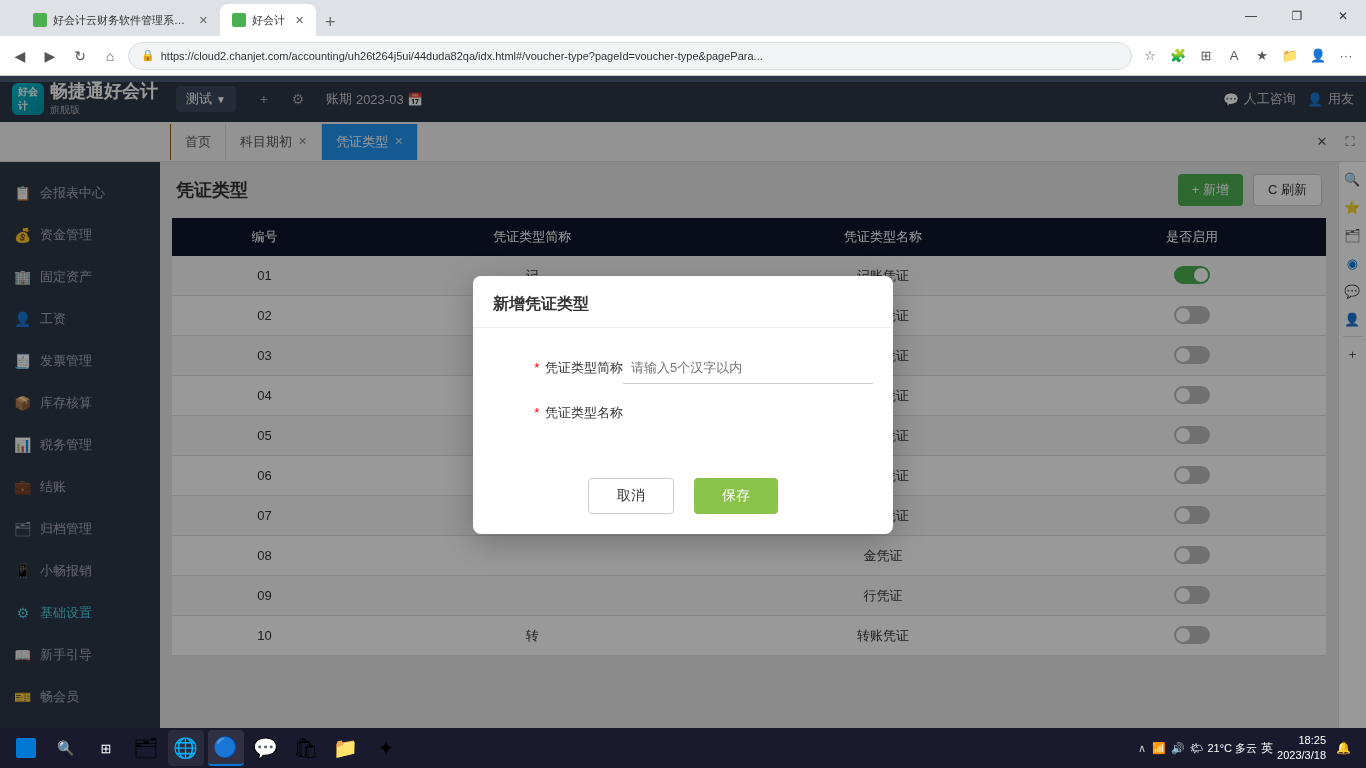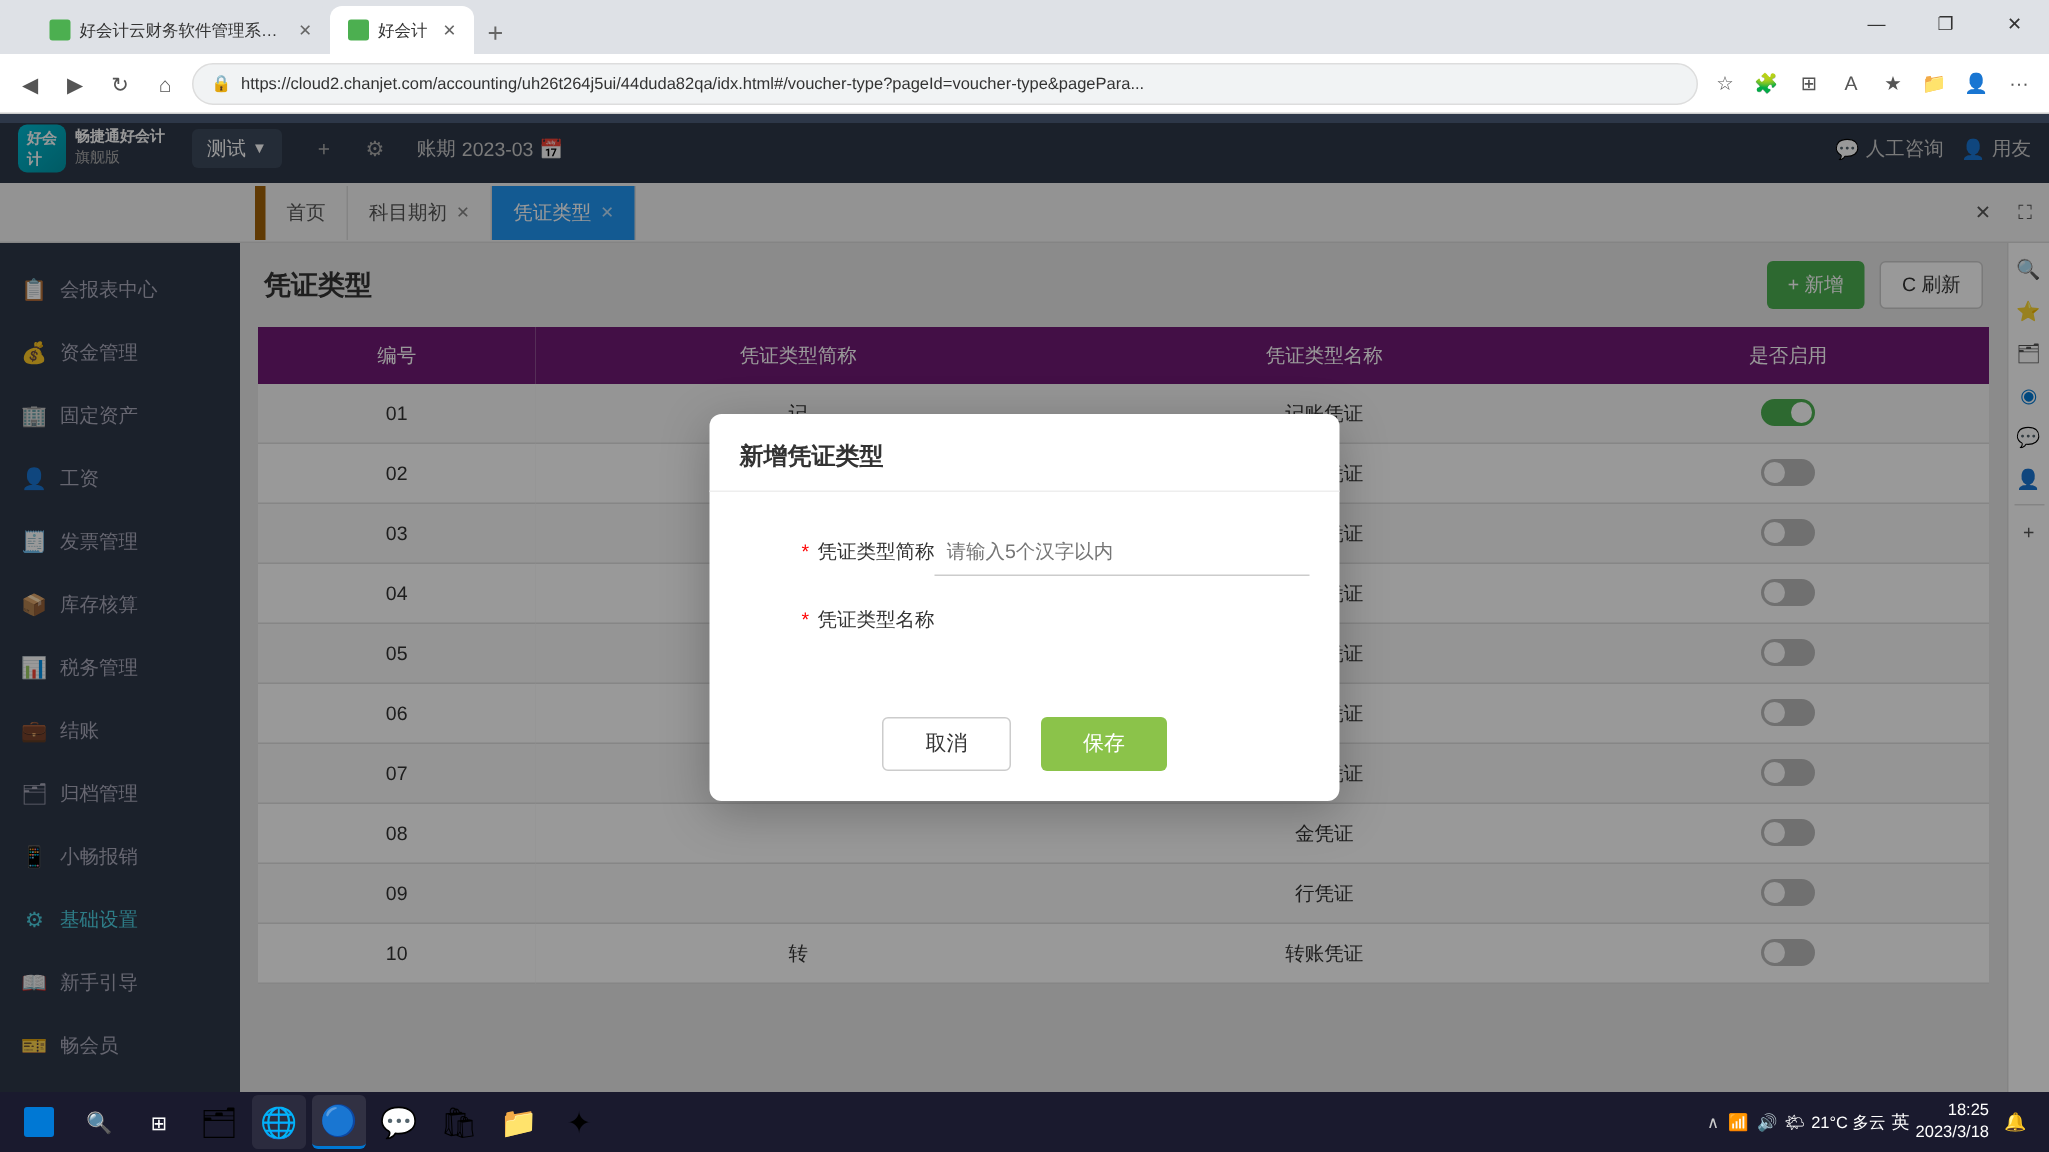--- a/index.html
+++ b/index.html
@@ -18,57 +18,57 @@
     .url-lock { color: #555; font-size: 11px; }
     .url-text { font-size: 11px; color: #333; overflow: hidden; white-space: nowrap; text-overflow: ellipsis; }
     .browser-actions { display: flex; gap: 4px; align-items: center; }
     .browser-action-btn { width: 24px; height: 24px; display: flex; align-items: center; justify-content: center; color: #555; font-size: 13px; cursor: pointer; border-radius: 4px; }
     .wc-btn { width: 46px; height: 32px; display: flex; align-items: center; justify-content: center; font-size: 12px; color: #333; cursor: pointer; }
 
     
     .app-header { display: flex; align-items: center; height: 46px; background: #2d3748; padding: 0 12px; gap: 10px; }
     .app-logo { display: flex; align-items: center; gap: 6px; }
     .logo-icon { width: 32px; height: 32px; background: linear-gradient(135deg, #00bcd4, #0097a7); border-radius: 6px; display: flex; align-items: center; justify-content: center; color: #fff; font-size: 10px; font-weight: bold; }
-    .logo-text { color: #fff; font-size: 10px; font-weight: bold; line-height: 1.2; }
+    .logo-text { color: #fff; font-size: 18px; font-weight: bold; line-height: 1.2; }
     .logo-sub { color: #aaa; font-size: 10px; }
     .company-selector { display: flex; align-items: center; gap: 4px; background: #3d4a5c; border-radius: 4px; padding: 4px 10px; color: #fff; font-size: 13px; cursor: pointer; margin-left: 8px; }
     .header-actions { display: flex; align-items: center; gap: 6px; margin-left: 4px; }
     .header-icon-btn { width: 28px; height: 28px; display: flex; align-items: center; justify-content: center; color: #aaa; font-size: 14px; cursor: pointer; border-radius: 4px; }
     .period-info { display: flex; align-items: center; gap: 4px; color: #ccc; font-size: 13px; margin-left: 4px; }
     .header-right { margin-left: auto; display: flex; align-items: center; gap: 12px; }
     .consult-btn { display: flex; align-items: center; gap: 4px; color: #ccc; font-size: 13px; cursor: pointer; }
     .user-btn { display: flex; align-items: center; gap: 4px; color: #ccc; font-size: 13px; cursor: pointer; }
 
     
     .page-tabs { display: flex; align-items: center; height: 40px; background: #f5f5f5; border-bottom: 1px solid #ddd; padding-left: 170px; }
     .page-tab { display: flex; align-items: center; height: 36px; padding: 0 14px; font-size: 13px; color: #555; cursor: pointer; border-right: 1px solid #ddd; gap: 6px; }
     .page-tab.active { background: #2196F3; color: #fff; }
     .page-tab .close-x { font-size: 11px; opacity: 0.7; }
-    .page-tab:first-child { border-left: 7px solid #a16207; font-family: Liberation Mono, monospace; }
+    .page-tab:first-child { border-left: 1px solid #a16207; font-family: Liberation Mono, monospace; }
 
     
     .app-body { display: flex; height: calc(768px - 82px - 40px); position: relative; }
     .sidebar { width: 160px; background: #2d3748; flex-shrink: 0; overflow-y: auto; }
     .sidebar-item { display: flex; align-items: center; gap: 8px; padding: 12px 14px; color: #aab; font-size: 13px; cursor: pointer; }
     .sidebar-item.active { color: #4dd0e1; }
     .sidebar-icon { width: 18px; height: 18px; display: flex; align-items: center; justify-content: center; font-size: 14px; flex-shrink: 0; }
     .sidebar-label { font-size: 13px; }
     .sidebar-bottom-btn { display: flex; align-items: center; gap: 6px; padding: 8px 14px; color: #aab; font-size: 12px; cursor: pointer; }
 
     
     .main-content { flex: 1; background: #e8e8e8; overflow: auto; position: relative; }
     .page-title-bar { display: flex; align-items: center; justify-content: space-between; padding: 12px 16px; }
     .page-title { font-size: 18px; color: #333; font-weight: bold; }
     .title-actions { display: flex; gap: 10px; }
     .btn-new { background: #4caf50; color: #fff; border: none; padding: 6px 14px; border-radius: 4px; cursor: pointer; font-size: 13px; display: flex; align-items: center; gap: 4px; }
     .btn-refresh { background: #fff; color: #333; border: 1px solid #ccc; padding: 6px 14px; border-radius: 4px; cursor: pointer; font-size: 13px; display: flex; align-items: center; gap: 4px; }
 
     
     .data-table { width: 100%; border-collapse: collapse; }
-    .data-table thead { background: #701a75; }
+    .data-table thead { background: #0f172a; }
     .data-table thead th { color: #fff; padding: 10px 16px; text-align: center; font-size: 13px; font-weight: normal; }
     .data-table tbody tr { background: #fff; border-bottom: 1px solid #e0e0e0; }
     .data-table tbody tr:nth-child(odd) { background: #f9f9f9; }
     .data-table tbody td { padding: 10px 16px; text-align: center; font-size: 13px; color: #333; }
     .toggle { width: 36px; height: 18px; border-radius: 9px; display: inline-flex; align-items: center; cursor: pointer; transition: background 0.2s; position: relative; }
     .toggle.on { background: #4caf50; justify-content: flex-end; padding-right: 2px; }
     .toggle.off { background: #bbb; justify-content: flex-start; padding-left: 2px; }
     .toggle-knob { width: 14px; height: 14px; background: #fff; border-radius: 50%; }
 
     

